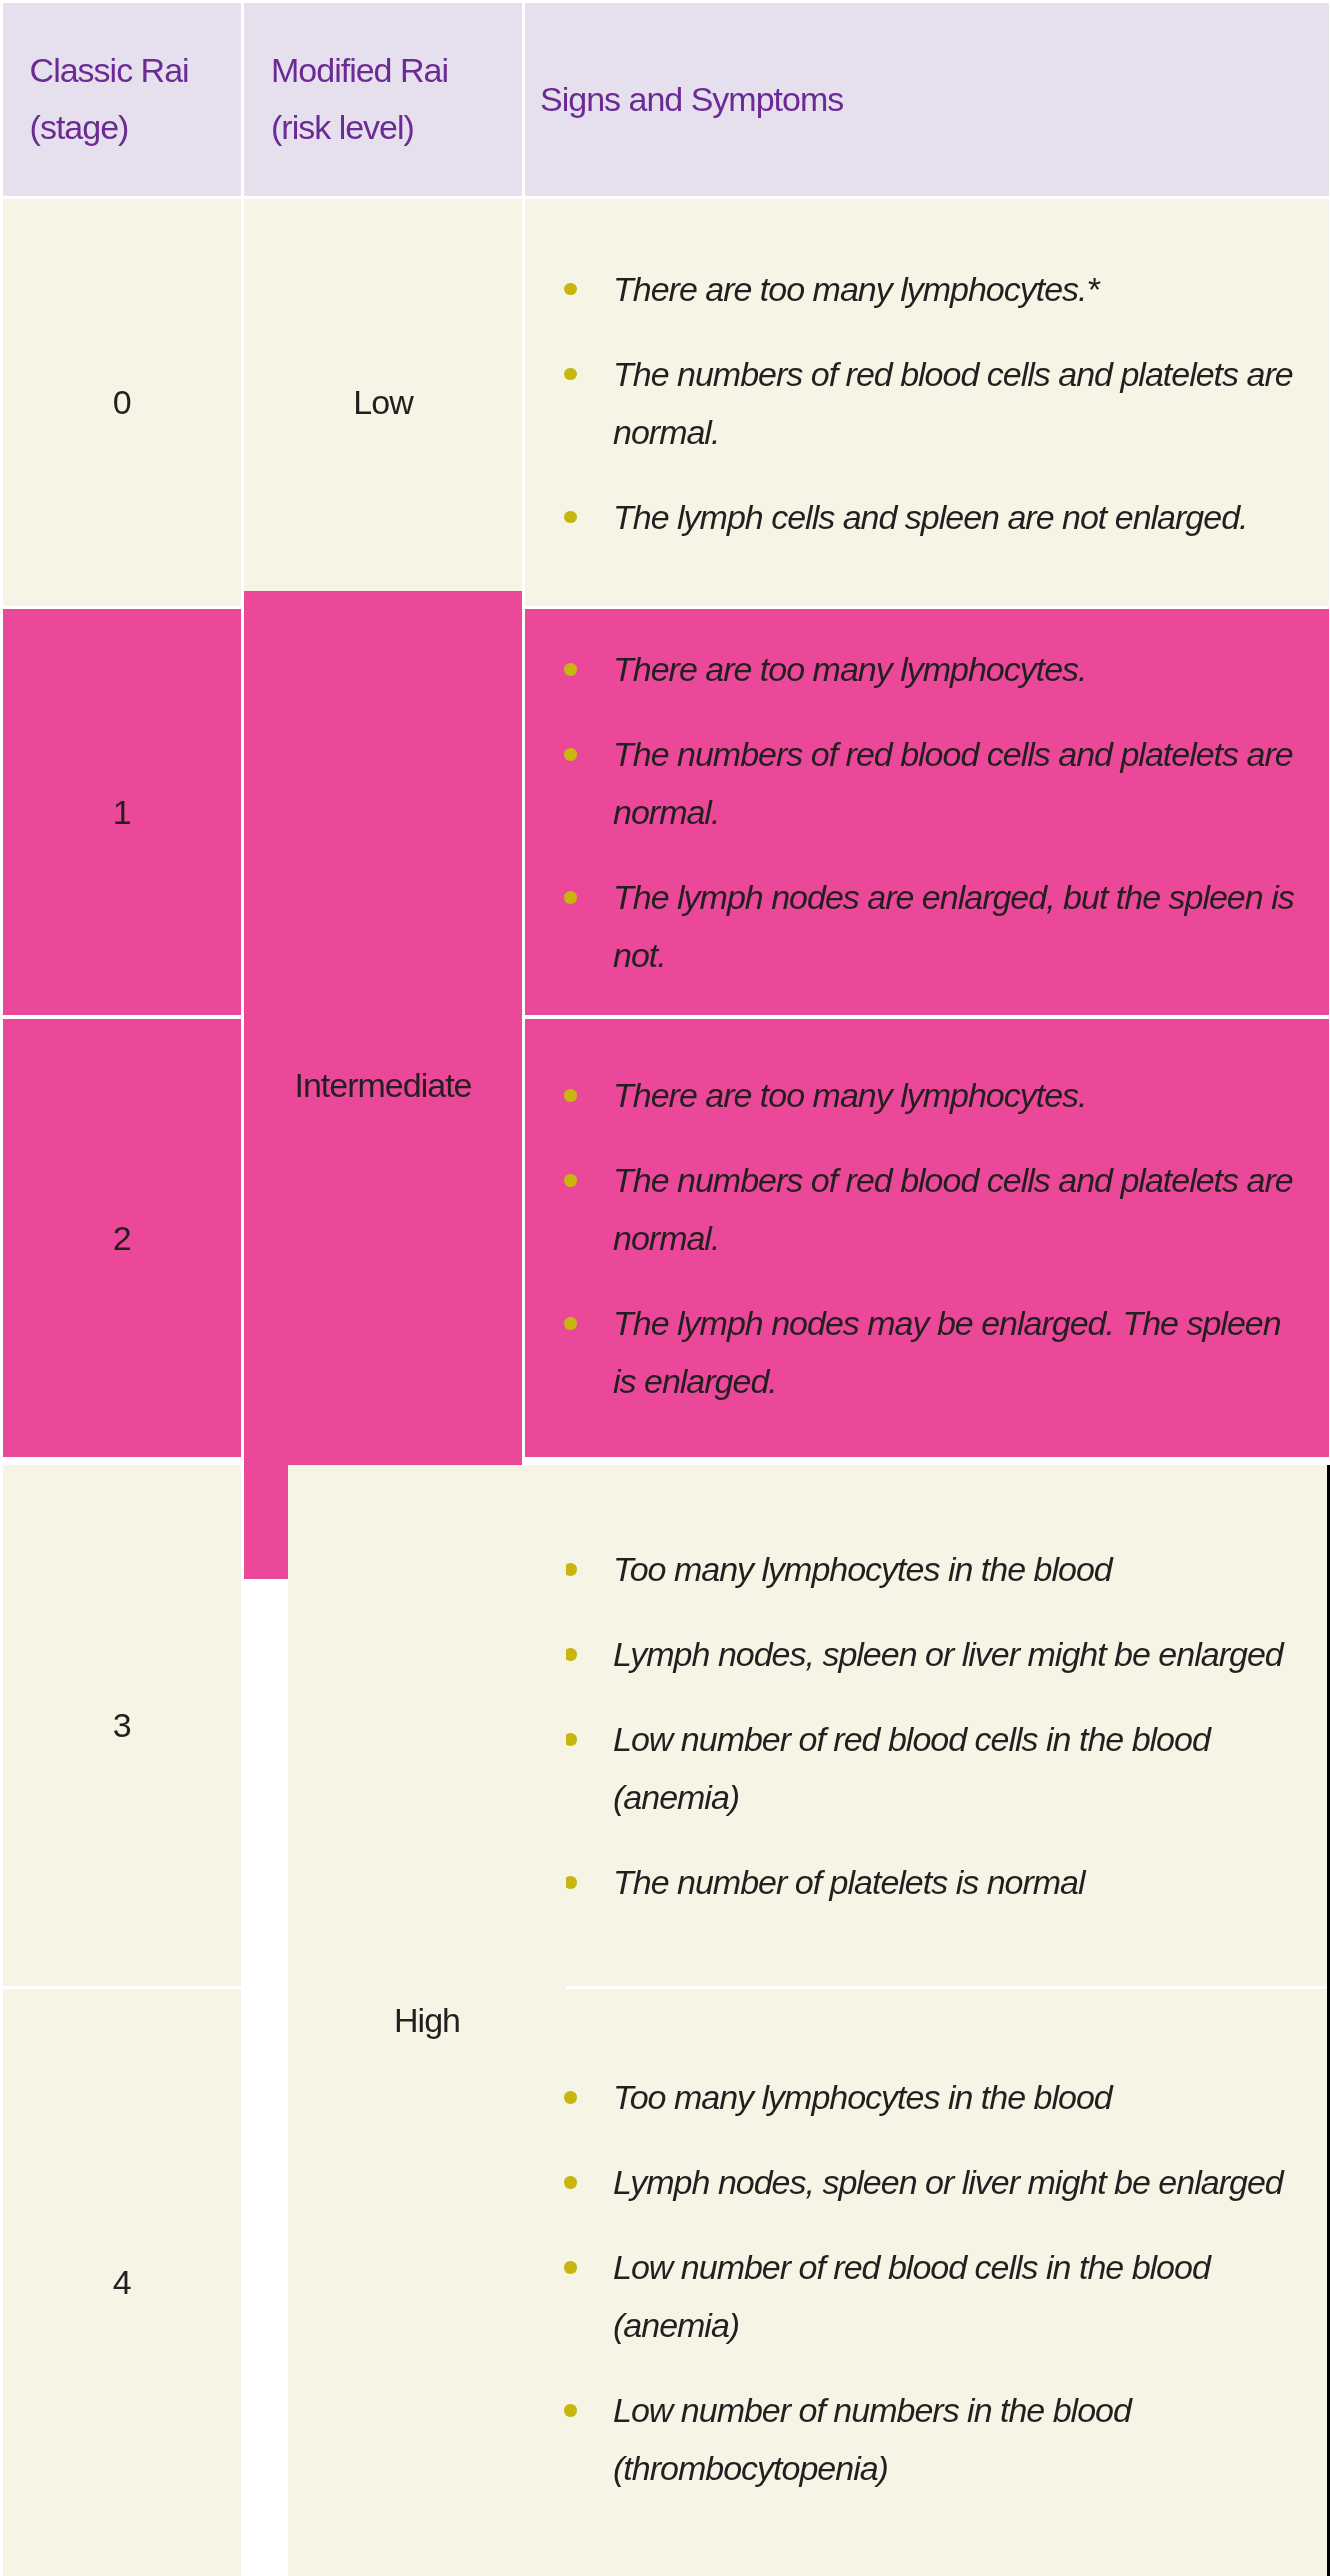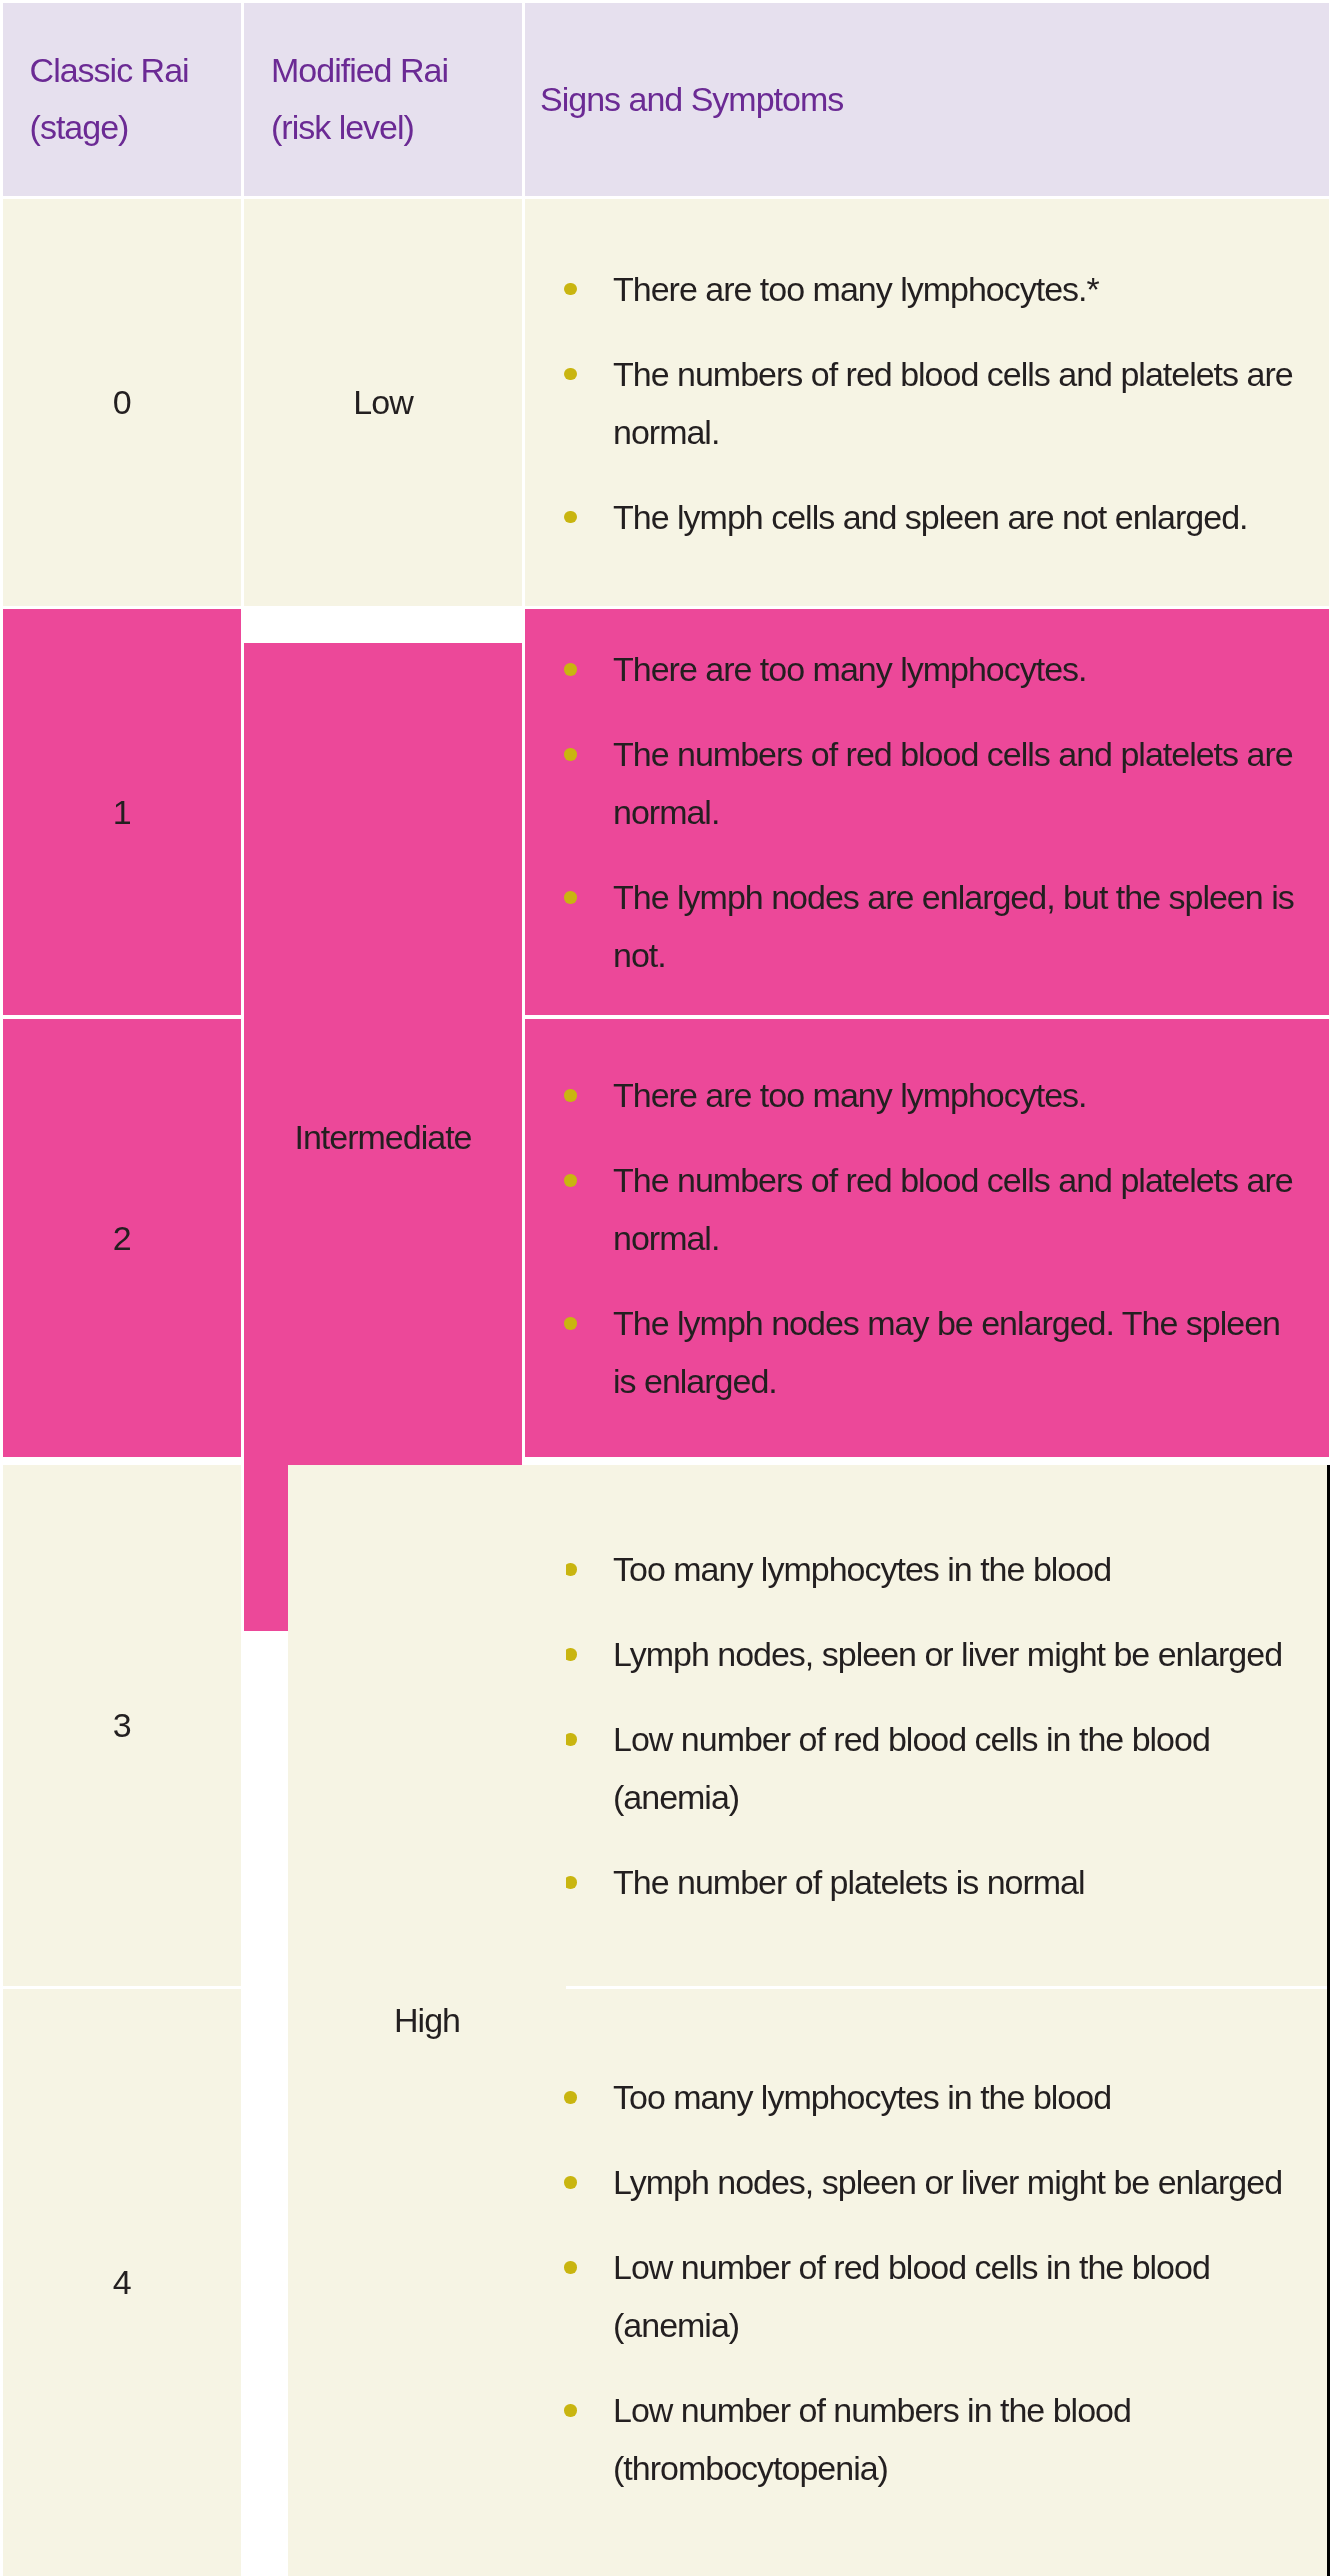--- a/index.html
+++ b/index.html
@@ -13,21 +13,21 @@
   .c1 { left:2.6px; width:238px; }
   .c2 { left:244px; width:278px; }
   .c3 { left:525px; width:804px; }
   .light { background:#f6f4e4; }
   .tan { background:#ec4899; }
   .center { display:flex; align-items:center; justify-content:center; color:#231f20; font-size:34px; letter-spacing:-1px; }
   .list { list-style:none; margin:0; padding:0 0 0 88px; color:#231f20; font-size:34px; line-height:58px; letter-spacing:-1px; }
   .list li { position:relative; margin-bottom:27px; }
   .list li:last-child { margin-bottom:0; }
   .bullet { position:absolute; left:-49px; top:23.4px; width:12.5px; height:12.5px; border-radius:50%; background:#c9b510; }
-  .symptoms { display:flex; align-items:center; }
+  .symptoms { display:flex; align-items:center;font-style:italic; }
   .rightedge { position:absolute; left:1327px; top:1465px; width:3.6px; height:1111px; background:#000; }
 </style>
 </head>
 <body>
 
 <div>
 
   <div class="cell hdr c1" style="top:2.6px;height:193px;align-items:center;">
     <div class="txt">
       <div>Classic Rai</div>
@@ -62,21 +62,21 @@
     <span>1</span>
   </div>
   <div class="cell tan symptoms c3" style="top:609px;height:406px;">
     <ul class="list" style="width:696px;">
       <li><span class="bullet"></span><span>There are too many lymphocytes.</span></li>
       <li><span class="bullet"></span><span>The numbers of red blood cells and platelets are normal.</span></li>
       <li><span class="bullet"></span><span>The lymph nodes are enlarged, but the spleen is not.</span></li>
     </ul>
   </div>
 
-  <div class="cell tan center c2" style="top:643px;height:988px;">
+  <div class="cell tan center c2" style="top:591px;height:988px;">
     <span>Intermediate</span>
   </div>
 
   <div class="cell tan center c1" style="top:1019px;height:438px;">
     <span>2</span>
   </div>
   <div class="cell tan symptoms c3" style="top:1019px;height:438px;">
     <ul class="list" style="width:696px;">
       <li><span class="bullet"></span><span>There are too many lymphocytes.</span></li>
       <li><span class="bullet"></span><span>The numbers of red blood cells and platelets are normal.</span></li>

